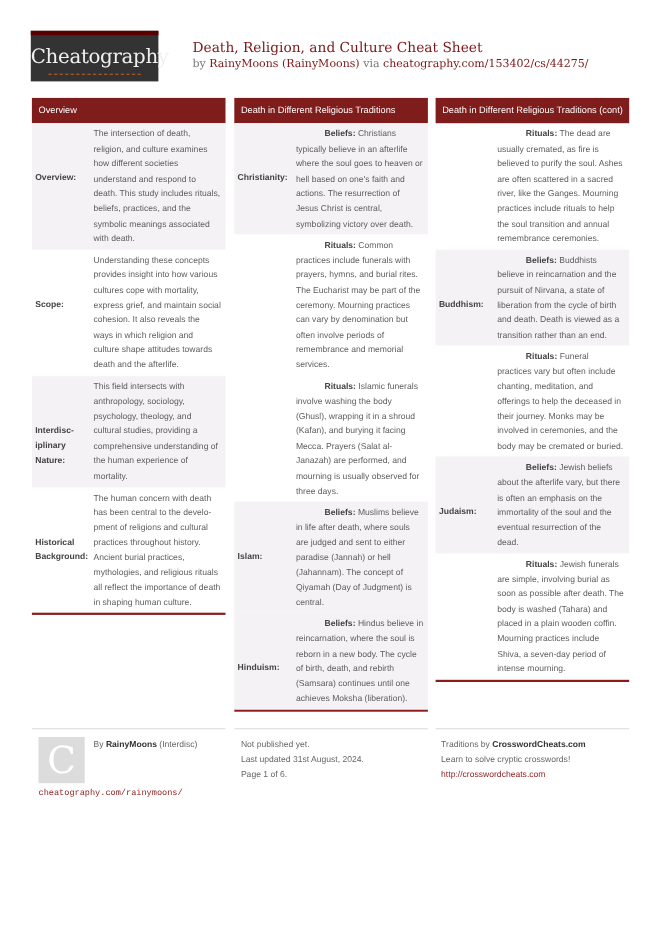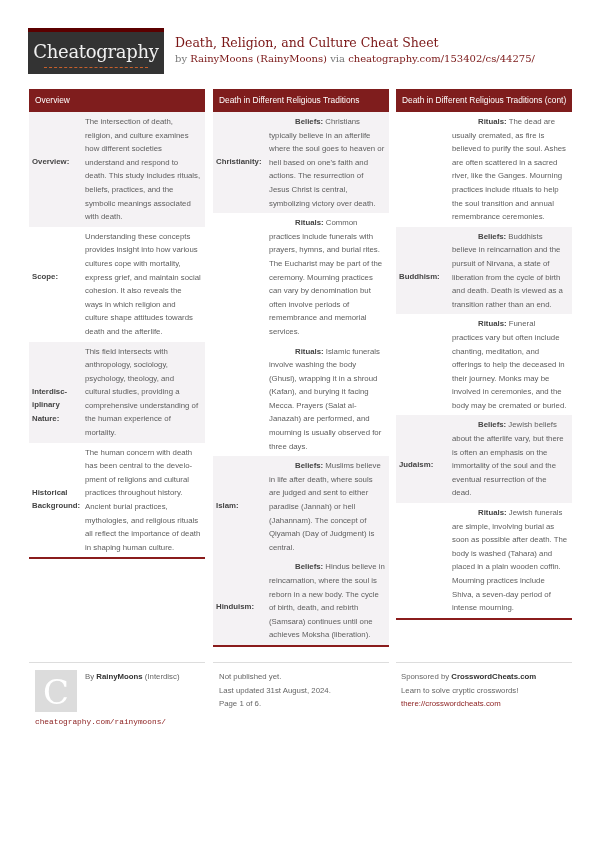--- a/index.html
+++ b/index.html
@@ -1,18 +1,18 @@
 <!DOCTYPE html>
 <html><head>
 <meta charset="utf-8">
 <style>
   html, body { margin: 0; padding: 0; background: #ffffff; }
   body { width: 600px; height: 849px; position: relative; overflow: hidden;
          font-family: "Liberation Sans", sans-serif; color: #555; }
-  .logo { position: absolute; left: 28px; top: 28px; width: 136px; height: 46px;
+  .logo { position: absolute; left: 28px; top: 28px; width: 116px; height: 46px;
           background: #333333; border-top: 4px solid #5b0000; box-sizing: border-box; }
   .logo-text { position: absolute; left: 0; right: 0; top: 9px; text-align: center;
                font-family: "DejaVu Serif", serif; font-size: 18px; color: #f0f0f0; letter-spacing: -0.3px; }
   .logo-underline { position: absolute; left: 16px; right: 16px; top: 34px; height: 1px;
                     border-bottom: 1px dashed #c8602a; }
   .title { position: absolute; left: 175px; top: 35px; font-family: "DejaVu Serif", serif;
            font-size: 12.5px; color: #7a1616; }
   .subtitle { position: absolute; left: 175px; top: 53px; font-family: "DejaVu Serif", serif;
               font-size: 10px; color: #7a1616; }
   .subtitle .muted { color: #777; }
@@ -139,18 +139,18 @@
 <div class="foot-text link" style="left:35px; top:716px;font-family:Liberation Mono, monospace;">cheatography.com/rainymoons/</div>
 
 <div class="foot-text" style="left:219px; top:670px;">
   <div>Not published yet.</div>
   <div>Last updated 31st August, 2024.</div>
   <div>Page 1 of 6.</div>
 </div>
 
 <div class="foot-text" style="left:401px; top:670px;">
   <div>
-    <span>Sponsored by</span>
+    <span>Traditions by</span>
     <b>CrosswordCheats.com</b>
   </div>
   <div>Learn to solve cryptic crosswords!</div>
-  <div class="link">there://crosswordcheats.com</div>
+  <div class="link">http://crosswordcheats.com</div>
 </div>
 
 </body></html>

